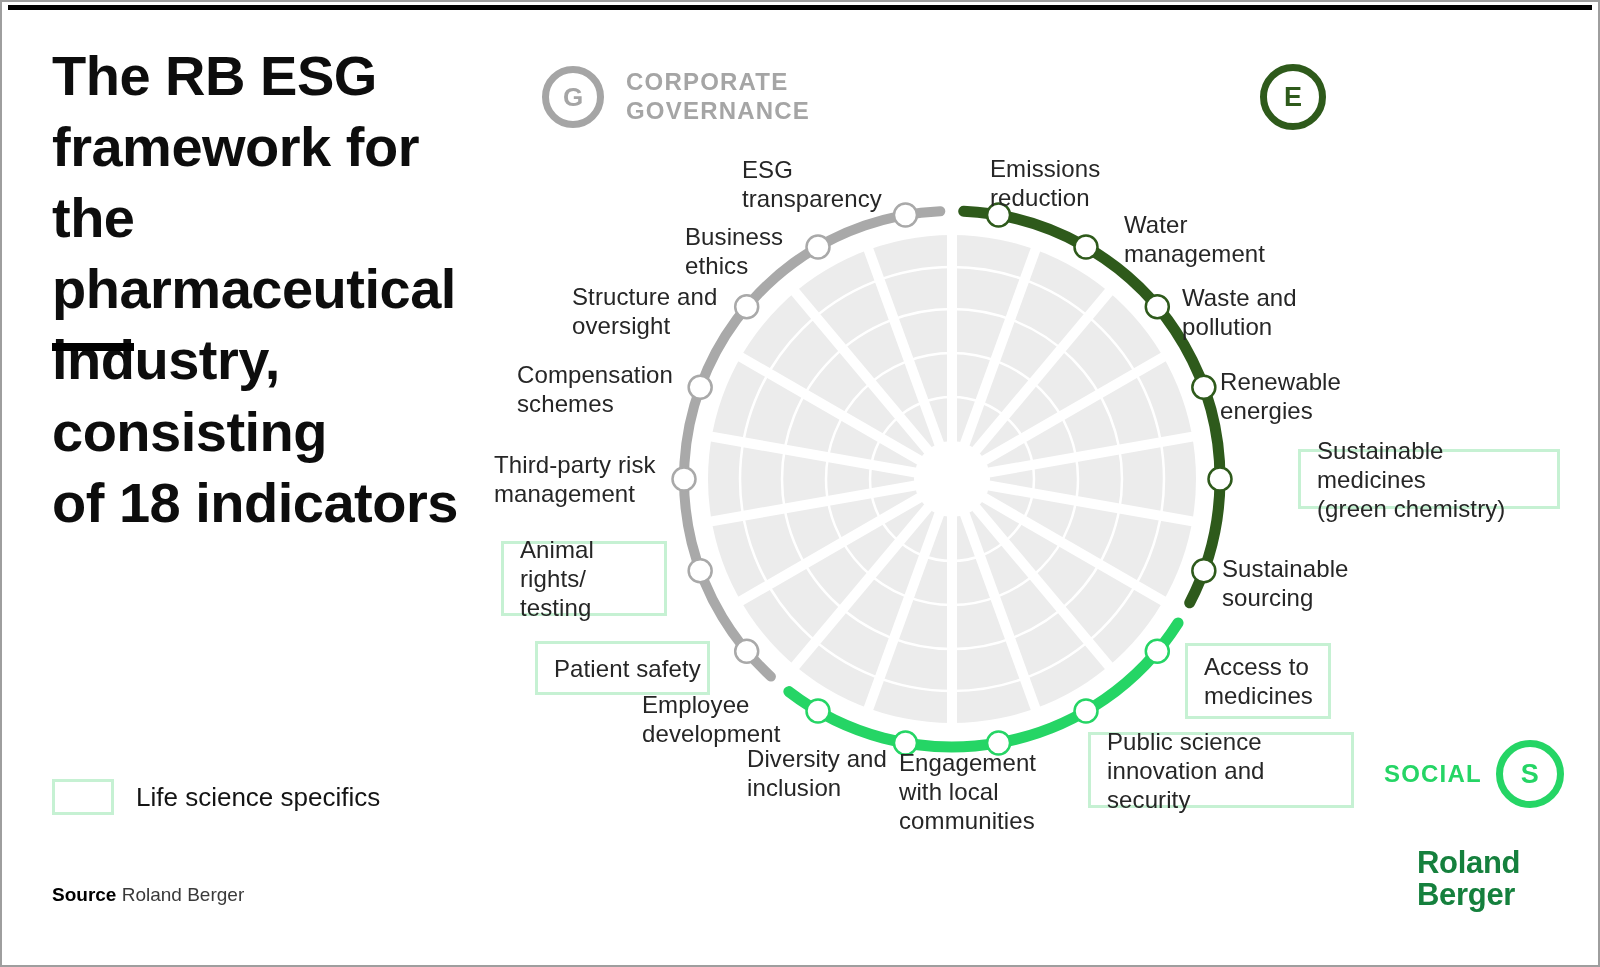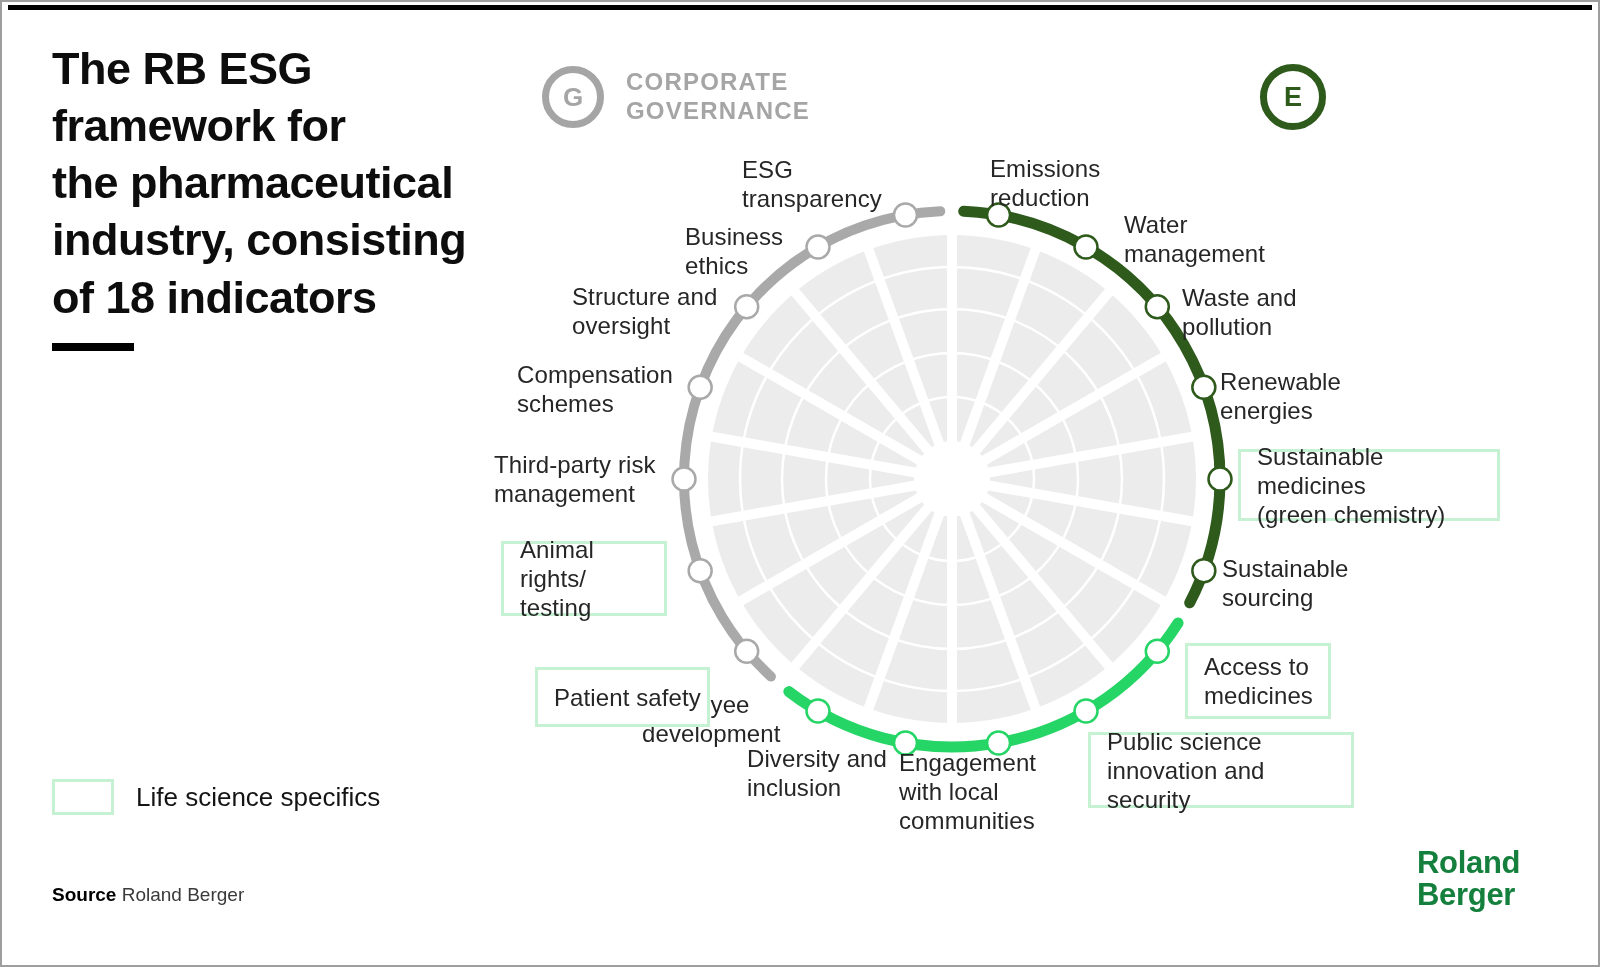--- a/index.html
+++ b/index.html
@@ -4,21 +4,21 @@
 <style>
   html,body{margin:0;padding:0;background:#ffffff;}
   .stage{
     position:relative;width:1600px;height:967px;background:#ffffff;
     border:2px solid #9e9e9e;box-sizing:border-box;overflow:hidden;
     font-family:"Liberation Sans", sans-serif;color:#222;
   }
   .topbar{position:absolute;left:6px;right:6px;top:3px;height:5px;background:#000;}
   .title{
     position:absolute;left:50px;top:38px;width:500px;
-    font-size:45px;line-height:1.27;font-weight:bold;color:#0d0d0d;
+    font-size:56px;line-height:1.27;font-weight:bold;color:#0d0d0d;
     letter-spacing:-0.5px;white-space:pre-line;
   }
   .title-rule{position:absolute;left:50px;top:341px;width:82px;height:8px;background:#000;}
   .legend{position:absolute;left:50px;top:776px;height:38px;display:flex;align-items:center;}
   .legend-swatch{width:62px;height:36px;border:3px solid #c6f1d3;background:#fff;box-sizing:border-box;}
   .legend-label{margin-left:22px;font-size:26px;color:#141414;}
   .source{position:absolute;left:50px;top:882px;font-size:19px;color:#3a3a3a;}
   .source b{color:#000;font-weight:bold;}
   .logo{
     position:absolute;left:1415px;top:845px;font-size:31px;font-weight:bold;
@@ -66,20 +66,24 @@
   <div class="cat-header" id="gov-header">
     <div class="cat-circle">G</div>
     <div class="cat-label">CORPORATE
 GOVERNANCE</div>
   </div>
 
   <div class="cat-header" id="env-header">
     <div class="cat-circle">E</div>
   </div>
 
+  <div class="cat-header" id="soc-header">
+    <div class="cat-label">SOCIAL</div>
+    <div class="cat-circle">S</div>
+  </div>
 
   <svg id="wheel" width="1600" height="967">
       <circle cx="950" cy="477" r="244" fill="#ececec"></circle>
       <line x1="1193.2475149940153" y1="434.1089001162682" x2="706.7524850059847" y2="519.8910998837318" stroke="#fff" stroke-width="10"></line>
       <line x1="1163.9082747347563" y1="353.5" x2="736.0917252652437" y2="600.5" stroke="#fff" stroke-width="10"></line>
       <line x1="1108.7685395925753" y1="287.7870225496124" x2="791.2314604074247" y2="666.2129774503876" stroke="#fff" stroke-width="10"></line>
       <line x1="1034.4789754014403" y1="244.89592266588065" x2="865.5210245985596" y2="709.1040773341193" stroke="#fff" stroke-width="10"></line>
       <line x1="950" y1="230" x2="950" y2="724" stroke="#fff" stroke-width="10"></line>
       <line x1="865.5210245985598" y1="244.89592266588062" x2="1034.47897540144" y2="709.1040773341194" stroke="#fff" stroke-width="10"></line>
       <line x1="791.2314604074247" y1="287.7870225496124" x2="1108.7685395925753" y2="666.2129774503876" stroke="#fff" stroke-width="10"></line>
@@ -115,36 +119,36 @@
 
   <div id="labels">
       <div class="ind-label" style="left: 988px; top: 152px;">Emissions
 reduction</div>
       <div class="ind-label" style="left: 1122px; top: 208px;">Water
 management</div>
       <div class="ind-label" style="left: 1180px; top: 281px;">Waste and
 pollution</div>
       <div class="ind-label" style="left: 1218px; top: 365px;">Renewable
 energies</div>
-      <div class="ind-box" style="left: 1236px; top: 447px; width: 262px; height: 72px;">Sustainable medicines
+      <div class="ind-box" style="left: 1296px; top: 447px; width: 262px; height: 60px;">Sustainable medicines
 (green chemistry)</div>
       <div class="ind-label" style="left: 1220px; top: 552px;">Sustainable
 sourcing</div>
       <div class="ind-box" style="left: 1183px; top: 641px; width: 146px; height: 76px;">Access to
 medicines</div>
       <div class="ind-box" style="left: 1086px; top: 730px; width: 266px; height: 76px;">Public science
 innovation and security</div>
       <div class="ind-label" style="left: 897px; top: 746px;">Engagement
 with local
 communities</div>
       <div class="ind-label" style="left: 745px; top: 742px;">Diversity and
 inclusion</div>
       <div class="ind-label" style="left: 640px; top: 688px;">Employee
 development</div>
-      <div class="ind-box" style="left: 533px; top: 665px; width: 175px; height: 60px;">Patient safety</div>
+      <div class="ind-box" style="left: 533px; top: 639px; width: 175px; height: 54px;">Patient safety</div>
       <div class="ind-box" style="left: 499px; top: 539px; width: 166px; height: 75px;">Animal rights/
 testing</div>
       <div class="ind-label" style="left: 492px; top: 448px;">Third-party risk
 management</div>
       <div class="ind-label" style="left: 515px; top: 358px;">Compensation
 schemes</div>
       <div class="ind-label" style="left: 570px; top: 280px;">Structure and
 oversight</div>
       <div class="ind-label" style="left: 683px; top: 220px;">Business
 ethics</div>

